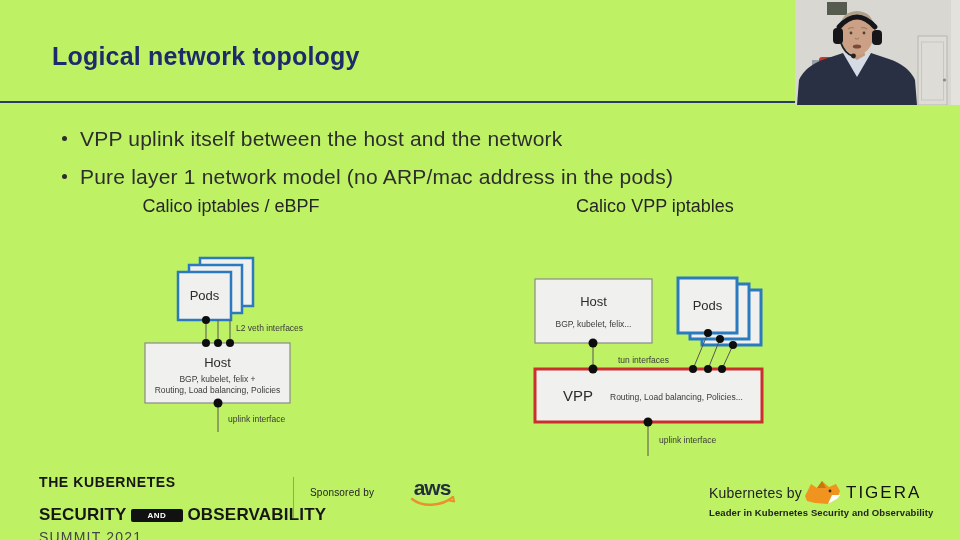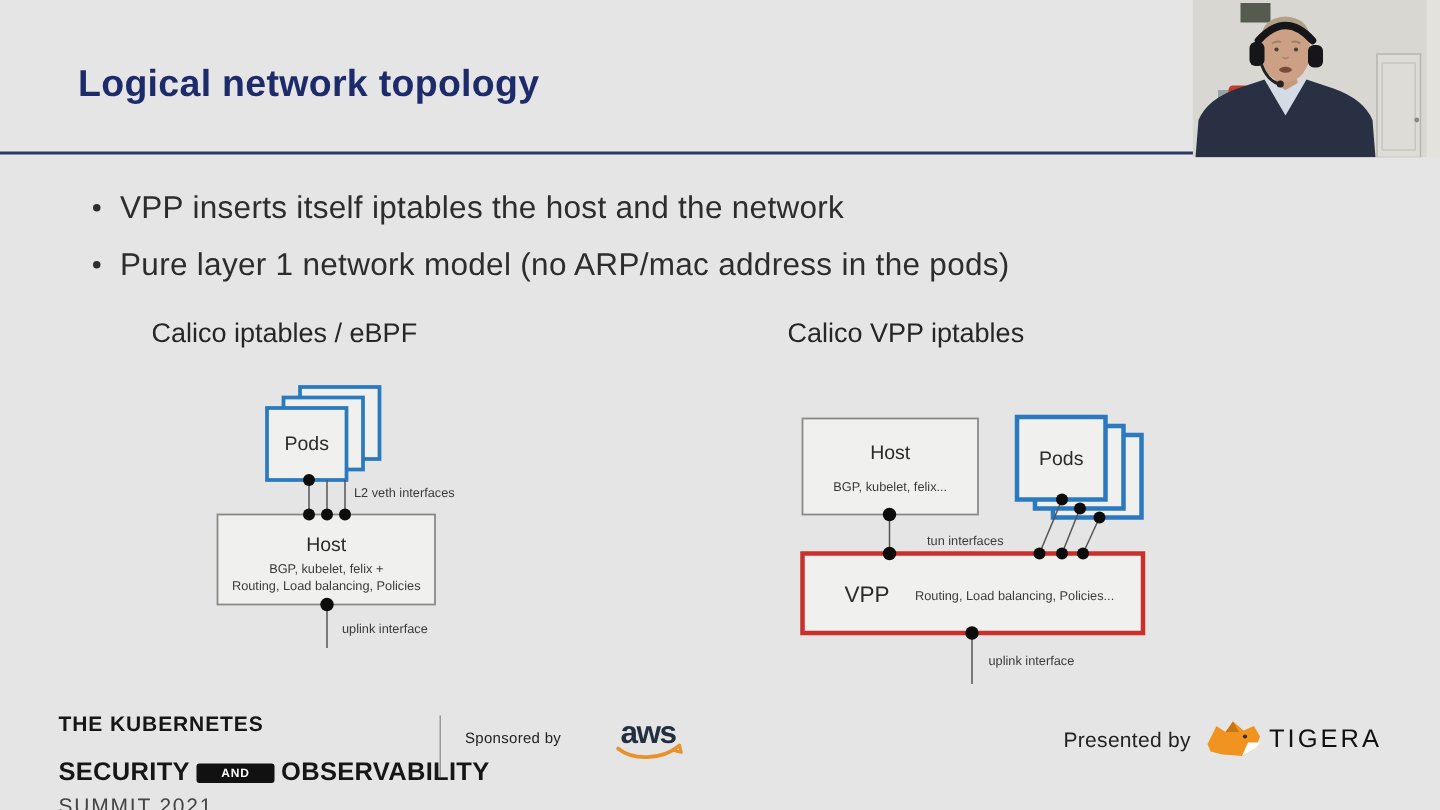--- a/index.html
+++ b/index.html
@@ -1,39 +1,39 @@
 <!DOCTYPE html>
 <html><head>
 <meta charset="utf-8">
 <style>
   html,body{margin:0;padding:0;background:#888;}
   .stage{
     position:relative;width:960px;height:540px;overflow:hidden;
-    background:#e5e5e5;font-family:"Liberation Sans",sans-serif;
+    background:#bef264;font-family:"Liberation Sans",sans-serif;
   }
   
   .page-title{
     position:absolute;left:52px;top:42px;margin:0;
     font-size:25px;font-weight:700;color:#1e2b6b;letter-spacing:.2px;
   }
   .header-rule{
     position:absolute;left:0;top:101px;width:810px;height:2px;background:#2d3a6a;
   }
   
   .bullets{position:absolute;left:62px;top:127px;}
   .bullet{
     position:relative;padding-left:18px;margin-bottom:14px;
     font-size:21px;color:#2d2d2d;letter-spacing:.2px;
   }
   .bullet .marker{
     position:absolute;left:0;top:9px;width:5px;height:5px;border-radius:50%;background:#2d2d2d;
   }
   
   .dg-heading{
-    position:absolute;top:212px;width:260px;text-align:left;
+    position:absolute;top:196px;width:260px;text-align:center;
     font-size:18px;color:#262626;
   }
   .dg-heading.left{left:101px;}
   .dg-heading.right{left:525px;}
   
   .diagram{position:absolute;left:0;top:0;width:960px;height:540px;}
   .diagram text{font-family:"Liberation Sans",sans-serif;fill:#3a3a3a;}
   .diagram .boxlabel{font-size:13px;fill:#2b2b2b;}
   .diagram .sublabel{font-size:8.5px;fill:#3a3a3a;}
   .diagram .wire{stroke:#555;stroke-width:1;}
@@ -64,21 +64,21 @@
 <body>
 
 <div class="stage">
 
   <h1 class="page-title">Logical network topology</h1>
   <div class="header-rule"></div>
 
   <div class="bullets">
     <div class="bullet">
       <span class="marker"></span>
-      <span>VPP inserts itself iptables the host and the network</span>
+      <span>VPP uplink itself between the host and the network</span>
     </div>
     <div class="bullet">
       <span class="marker"></span>
       <span>Pure layer 1 network model (no ARP/mac address in the pods)</span>
     </div>
   </div>
 
   <div class="dg-heading left">Calico iptables / eBPF</div>
   <div class="dg-heading right">Calico VPP iptables</div>
 
@@ -161,32 +161,33 @@
   <div class="sponsored-label">Sponsored by</div>
 
   <div class="aws-logo">
     <svg width="52" height="34" viewBox="0 0 52 34">
       <text x="24" y="18" text-anchor="middle" style="font-family:'Liberation Sans',sans-serif;font-weight:700;font-size:21px;letter-spacing:-1px;fill:#232f3e">aws</text>
       <path d="M 4 22 C 14 30 33 30 45 20" fill="none" stroke="#e8912d" stroke-width="2.4" stroke-linecap="round"></path>
       <path d="M 45 20 l 1.2 4.6 l -5.4 -1.4" fill="none" stroke="#e8912d" stroke-width="2" stroke-linecap="round" stroke-linejoin="round"></path>
     </svg>
   </div>
 
-  <div class="presented-label">Presented by</div>
+  <div class="presented-label">Kubernetes by</div>
 
   <div class="tiger-icon">
     <svg width="40" height="27" viewBox="0 0 40 27">
       <polygon points="2,17 8,5 14,9 19,2 26,8 33,5 37,12 34,20 25,25 12,24 4,22" fill="#f0941f"></polygon>
       <polygon points="19,2 23,9 14,9" fill="#c77710"></polygon>
       <polygon points="25,25 34,20 37,16 29,16" fill="#ffffff"></polygon>
       <circle cx="27" cy="12" r="1.4" fill="#3a2a10"></circle>
     </svg>
   </div>
 
   <div class="tigera-word">TIGERA</div>
+  <div class="tigera-tagline">Leader in Kubernetes Security and Observability</div>
 
   <div class="webcam">
     <svg width="165" height="105" viewBox="0 0 165 105">
       <rect x="0" y="0" width="165" height="105" fill="#d8d7d1"></rect>
       <rect x="32" y="2" width="20" height="13" fill="#565b50"></rect>
 
       <g>
         <rect x="123" y="36" width="29" height="69" fill="#dedcd6" stroke="#b8b6af" stroke-width="1"></rect>
         <rect x="126.5" y="42" width="22" height="58" fill="none" stroke="#c8c6bf" stroke-width="1"></rect>
         <circle cx="149.5" cy="80" r="1.6" fill="#8a8a84"></circle>

